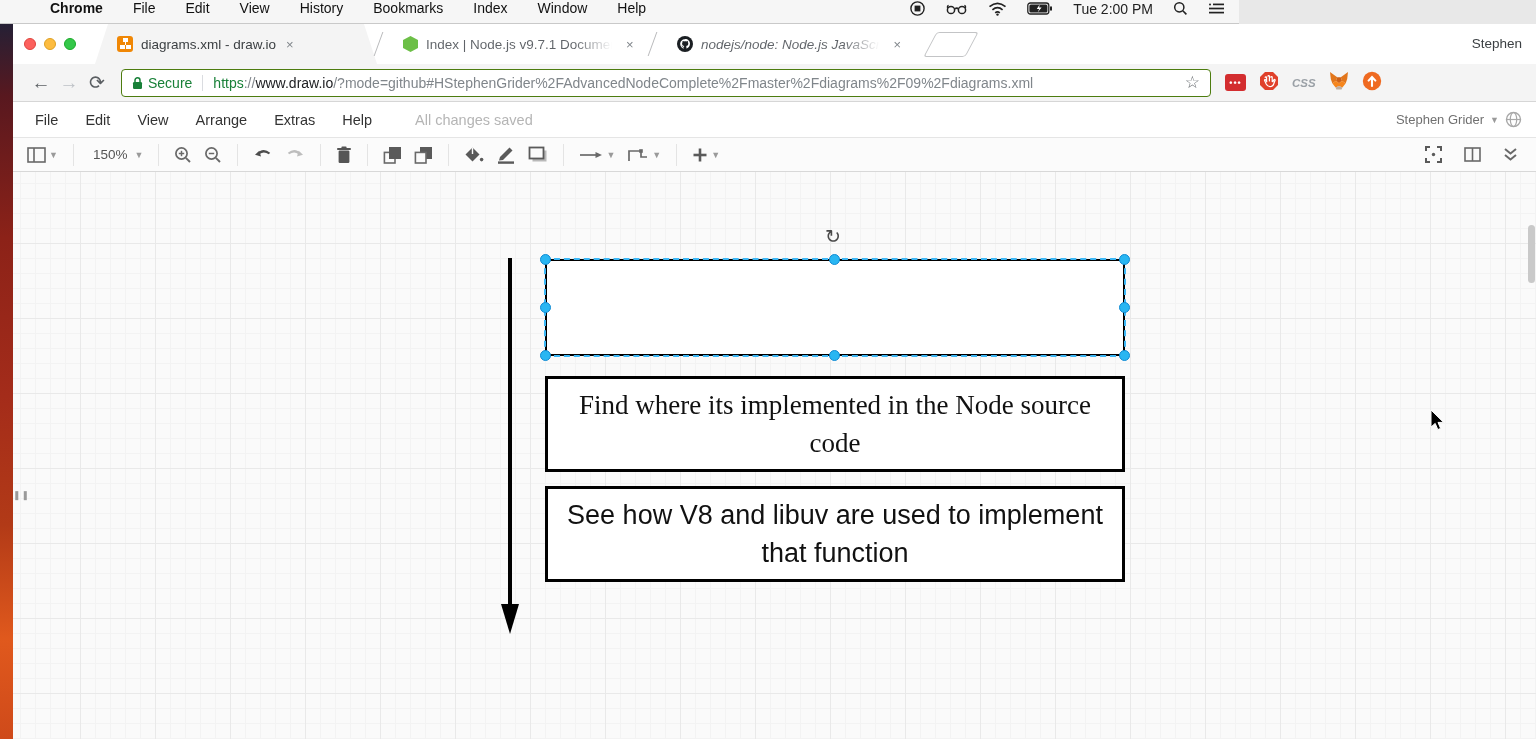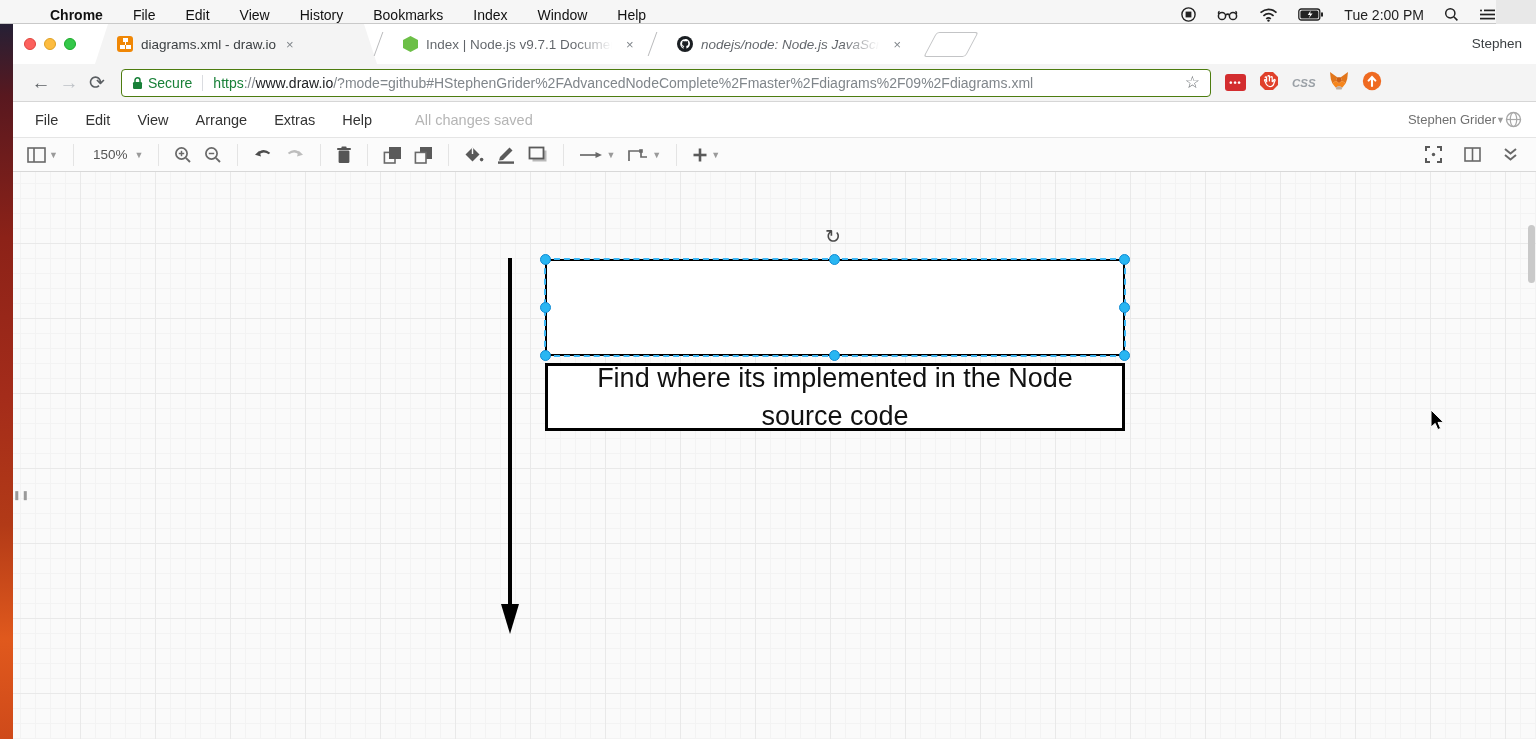--- a/index.html
+++ b/index.html
@@ -1,28 +1,28 @@
 <!DOCTYPE html>
 <html><head>
 <meta charset="utf-8">
 <style>
   * { margin:0; padding:0; box-sizing:border-box; }
   html,body { width:1536px; height:739px; overflow:hidden; }
   body { font-family:"Liberation Sans", sans-serif; background:#e8e8e8; position:relative; }
 
   
   .menubar {
-    position:absolute; top:0; left:0; width:1496px; height:24px;
+    position:absolute; top:0; left:0; width:1239px; height:24px;
     background:#f6f6f6; border-bottom:1px solid #c9c9c9;
-    display:flex; align-items:flex-end; font-size:14px; color:#111;
+    display:flex; align-items:flex-start; font-size:14px; color:#111;
   }
   .menubar .left { display:flex; align-items:center; gap:30px; padding-left:20px; }
   .menubar .apple { font-size:15px; }
   .menubar .appname { font-weight:bold; }
-  .menubar .right { margin-left:auto; display:flex; align-items:center; gap:20px; padding-right:0; color:#222; }
+  .menubar .right { margin-left:auto; display:flex; align-items:center; gap:20px; padding-right:14px; color:#222; }
   .mb-ic { display:inline-flex; align-items:center; }
 
   
   .wallpaper {
     position:absolute; left:0; top:24px; width:13px; height:715px;
     background:linear-gradient(180deg,#252035 0%,#58181f 10%,#8c2218 30%,#a42c1a 52%,#b23a17 70%,#e0591d 86%,#cf4a1a 100%);
   }
 
   
   .window { position:absolute; left:13px; top:24px; width:1523px; height:715px; display:flex; flex-direction:column; }
@@ -67,21 +67,21 @@
   .url .host { color:#202124; }
   .omni-star { margin-left:auto; padding-left:8px; font-size:17px; color:#6b6f73; }
   .extrow { display:flex; align-items:center; gap:13px; margin-left:14px; }
   .ext-lastpass { width:21px; height:17px; background:#d32d2f; border-radius:3px; color:#fff; font-size:9px; letter-spacing:1px; display:flex; align-items:center; justify-content:center; font-weight:bold; }
   .ext-css { color:#9aa0a6; font-size:11.5px; font-style:italic; font-weight:bold; }
 
   
   .dmenubar { height:36px; background:#ffffff; border-bottom:1px solid #e5e5e5; display:flex; align-items:center; padding:0 14px 0 22px; font-size:14.5px; color:#333; flex:none; }
   .dmenubar .mitem { margin-right:27px; }
   .dstatus { color:#b5b5b5; margin-left:16px; }
-  .daccount { margin-left:auto; display:flex; align-items:center; gap:0; color:#707070; font-size:13px; }
+  .daccount { margin-left:auto; display:flex; align-items:center; gap:6px; color:#707070; font-size:13px; }
   .caret { font-size:9px; color:#9a9a9a; }
 
   
   .dtoolbar { height:34px; background:#fbfbfb; border-bottom:1px solid #d8d8d8; display:flex; align-items:center; padding:0 12px 0 8px; flex:none; color:#696969; }
   .tbtn { display:flex; align-items:center; justify-content:center; height:26px; padding:0 6px; gap:3px; }
   .tsep { width:1px; height:22px; background:#e4e4e4; margin:0 9px; }
   .zoomlabel { font-size:13.5px; color:#555; padding:0 4px; }
   .tico { display:block; }
   .dis { opacity:0.35; }
   .tright { margin-left:auto; display:flex; align-items:center; gap:10px; }
@@ -428,24 +428,27 @@
       <span class="handle" style="left:-7px; top:-7px;"></span>
       <span class="handle" style="left:calc(50% - 6px); top:-7px;"></span>
       <span class="handle" style="right:-7px; top:-7px;"></span>
       <span class="handle" style="left:-7px; top:calc(50% - 6px);"></span>
       <span class="handle" style="right:-7px; top:calc(50% - 6px);"></span>
       <span class="handle" style="left:-7px; bottom:-7px;"></span>
       <span class="handle" style="left:calc(50% - 6px); bottom:-7px;"></span>
       <span class="handle" style="right:-7px; bottom:-7px;"></span>
     </div>
 
-    <div class="dbox" style="top:191px; height:68px;">
+    <div class="dbox" style="top:204px; height:96px;font-family:Liberation Serif, serif;">
       <span>Find where its implemented in the Node source code</span>
     </div>
 
+    <div class="dbox" style="top:314px; height:96px;">
+      <span>See how V8 and libuv are used to implement that function</span>
+    </div>
 
     <div class="vscroll"></div>
 
     <svg class="cursor" width="17" height="22" viewBox="0 0 17 22">
       <path d="M1 0 L1 17 L5.2 13.4 L7.8 19.6 L10.6 18.4 L8 12.4 L13.6 12.4 Z" fill="#000" stroke="#fff" stroke-width="1"></path>
     </svg>
   </div>
 </div>
 
 </body></html>

